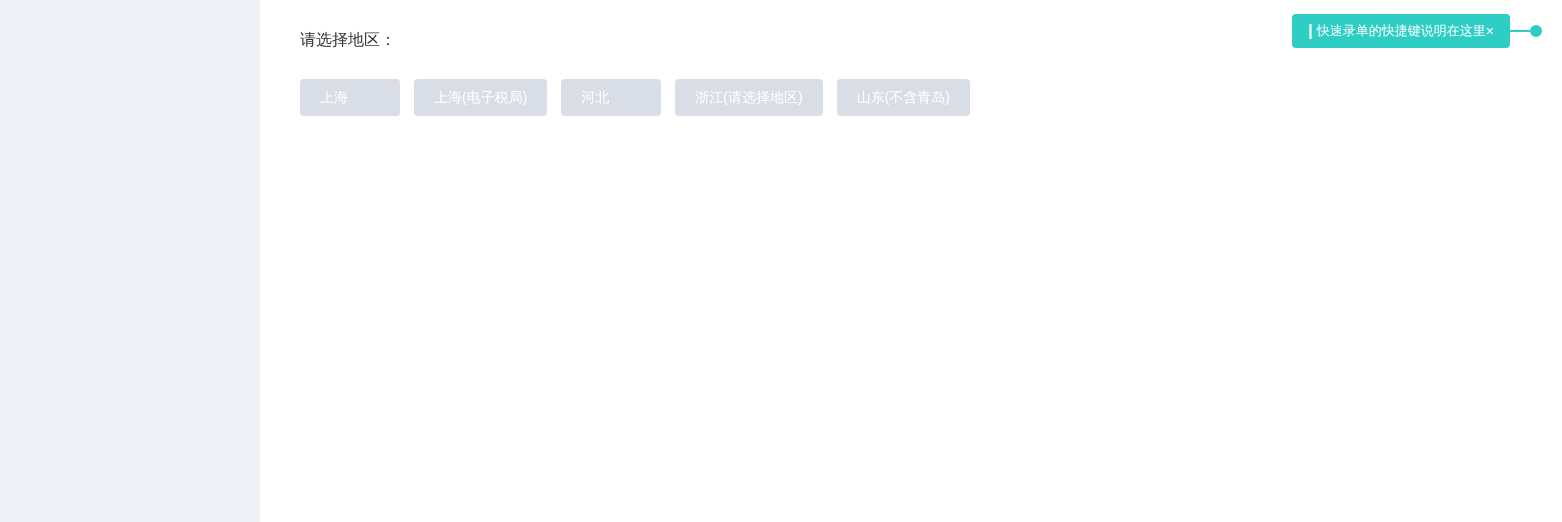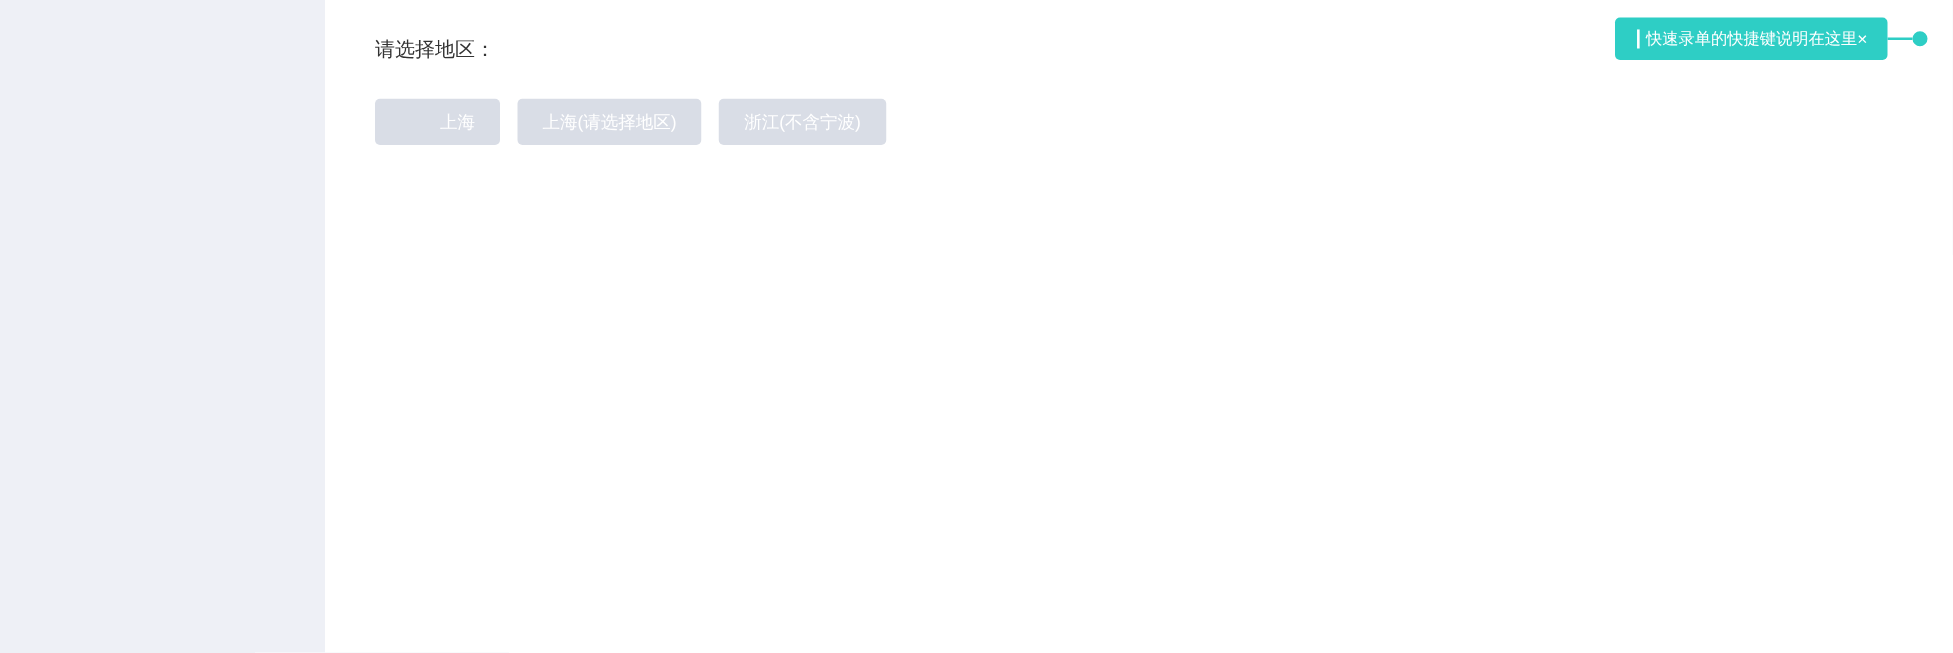--- a/index.html
+++ b/index.html
@@ -52,21 +52,21 @@
 
     .region-btn {
       background: #d9dde6;
       border: none;
       border-radius: 4px;
       padding: 8px 20px;
       font-size: 14px;
       color: #fff;
       cursor: pointer;
       min-width: 100px;
-      text-align: right;
+      text-align: left;
       line-height: 1.5;
     }
 
     
     .tooltip-banner {
       position: absolute;
       top: 14px;
       right: 52px;
       background: #2ecec5;
       color: #fff;
@@ -120,22 +120,24 @@
 </head>
 <body>
 
 <div class="sidebar"></div>
 
 <div class="main-content">
   <div class="page-title">请选择地区：</div>
   <div class="region-buttons">
 
   <button class="region-btn">上海</button>
-      <button class="region-btn">上海(请选择地区)</button>
-      <button class="region-btn">浙江(不含宁波)</button>
+      <button class="region-btn">上海(电子税局)</button>
+      <button class="region-btn">河北</button>
+      <button class="region-btn">浙江(请选择地区)</button>
+      <button class="region-btn">山东(不含青岛)</button>
     </div>
 </div>
 
 <div class="tooltip-banner">
   <span>快速录单的快捷键说明在这里</span>
   <button class="tooltip-close">×</button>
 </div>
 
 <div class="connector-line"></div>
 <div class="dot-indicator"></div>

